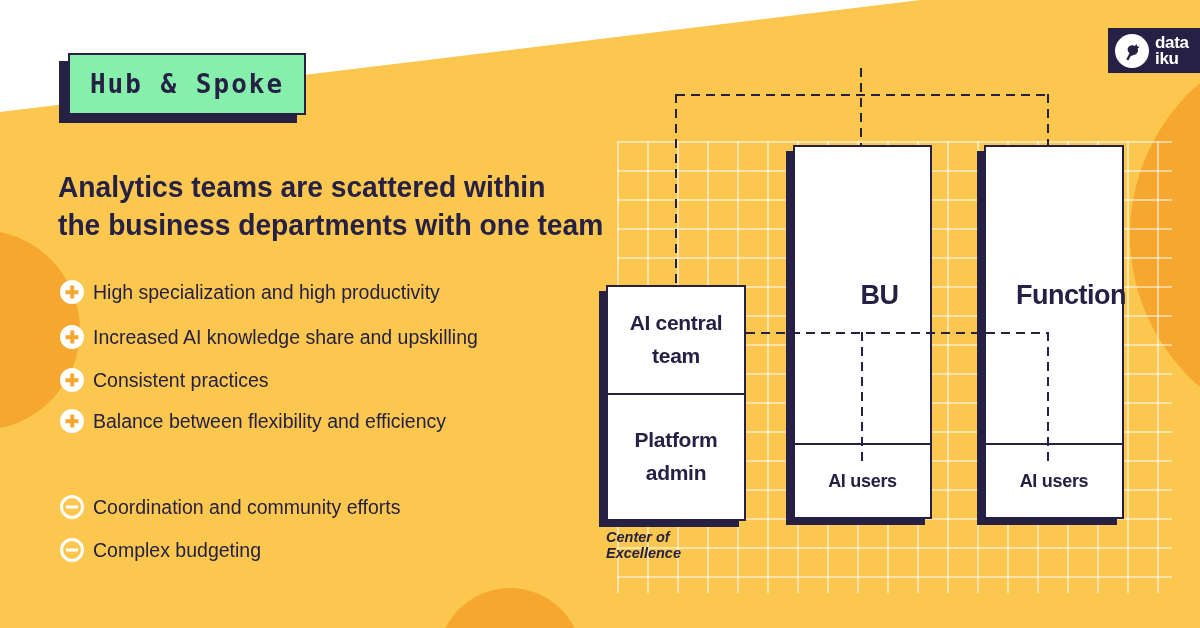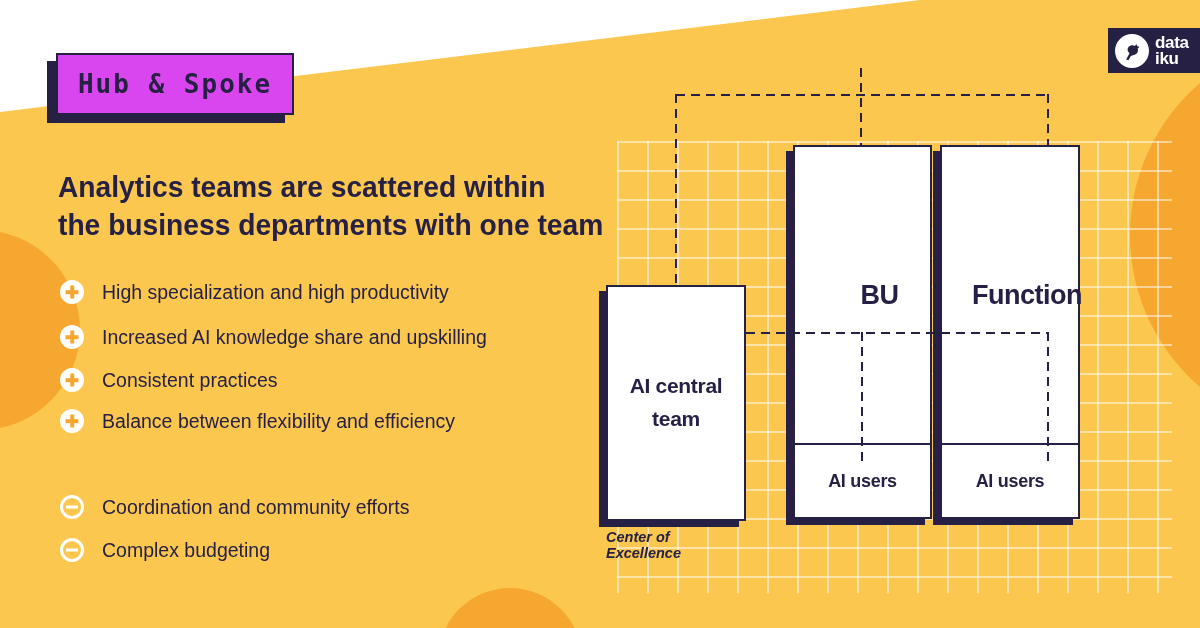--- a/index.html
+++ b/index.html
@@ -22,41 +22,41 @@
   #white-wedge{left:0;top:0;width:920px;height:112px;background:#fff;
     clip-path:polygon(0 0,100% 0,0 100%);z-index:2;}
 
   
   #grid-v{left:617px;top:141px;width:555px;height:452px;z-index:3;
     background:repeating-linear-gradient(to right,var(--grid) 0 2px,transparent 2px 30px);}
   #grid-h{left:617px;top:141px;width:555px;height:437px;z-index:3;
     background:repeating-linear-gradient(to bottom,var(--grid) 0 2px,transparent 2px 29px);}
 
   
-  #title-box{left:56px;top:53px;width:238px;height:62px;background:#d946ef;
+  #title-box{left:68px;top:53px;width:238px;height:62px;background:#86efac;
     border:2px solid var(--navy);box-shadow:-9px 8px 0 var(--navy);z-index:4;
     display:flex;align-items:center;justify-content:center;}
   #title-box span{font-family:"DejaVu Sans Mono",monospace;font-weight:700;
     font-size:26px;letter-spacing:2px;color:var(--navy);}
 
   
   #logo{left:1108px;top:28px;width:100px;height:45px;background:var(--navy);z-index:6;
     display:flex;align-items:center;}
   #logo .bird-disc{width:34px;height:34px;border-radius:50%;background:#fff;margin-left:7px;
     display:flex;align-items:center;justify-content:center;}
   #logo .logo-text{color:#fff;font-weight:700;font-size:17px;line-height:0.92;
     margin-left:6px;letter-spacing:-0.3px;}
 
   
   #heading{left:58px;top:168px;width:640px;z-index:4;font-weight:700;font-size:30px;
     line-height:1.25;transform:scaleX(.94);transform-origin:0 0;color:var(--navy);}
 
   
   .row{position:absolute;left:60px;height:24px;display:flex;align-items:center;z-index:4;}
-  .row .txt{margin-left:18px;font-size:19.5px;line-height:24px;color:var(--navy);}
+  .row .txt{margin-left:9px;font-size:19.5px;line-height:24px;color:var(--navy);}
   .plus{width:24px;height:24px;border-radius:50%;background:#fff;position:relative;flex:0 0 24px;}
   .plus::before,.plus::after{content:"";position:absolute;background:var(--orange);
     left:50%;top:50%;transform:translate(-50%,-50%);}
   .plus::before{width:13px;height:3.5px;}
   .plus::after{width:3.5px;height:13px;}
   .minus{width:24px;height:24px;border-radius:50%;border:3px solid #fff;position:relative;flex:0 0 24px;}
   .minus::before{content:"";position:absolute;background:#fff;width:12px;height:3px;
     left:50%;top:50%;transform:translate(-50%,-50%);}
 
   
@@ -65,21 +65,21 @@
   .org-top{flex:1;display:flex;align-items:center;justify-content:center;text-align:center;}
   .org-bottom{border-top:2px solid var(--navy);display:flex;align-items:center;
     justify-content:center;text-align:center;}
   .lbl-lg{font-weight:700;font-size:27px;letter-spacing:-0.5px;color:var(--navy);margin-left:34px;}
   .lbl-md{font-weight:700;font-size:21px;line-height:1.55;letter-spacing:-0.3px;color:var(--navy);width:100%;}
   .lbl-sm{font-weight:700;font-size:18px;letter-spacing:-0.3px;color:var(--navy);}
   #coe-box{left:606px;top:285px;width:140px;height:236px;}
   #coe-box .org-bottom{height:126px;}
   #bu-box{left:793px;top:145px;width:139px;height:374px;}
   #bu-box .org-bottom{height:74px;}
-  #fn-box{left:940px;top:145px;width:140px;height:374px;}
+  #fn-box{left:984px;top:145px;width:140px;height:374px;}
   #fn-box .org-bottom{height:74px;}
   #coe-caption{left:606px;top:529px;width:140px;text-align:left;z-index:4;
     font-style:italic;font-weight:700;font-size:14.5px;color:var(--navy);}
 
   
   .dash-h{position:absolute;height:2px;z-index:5;
     background:repeating-linear-gradient(to right,var(--navy) 0 9px,transparent 9px 15px);}
   .dash-v{position:absolute;width:2px;z-index:5;
     background:repeating-linear-gradient(to bottom,var(--navy) 0 9px,transparent 9px 15px);}
 </style>
@@ -139,20 +139,23 @@
   </div>
   <div class="row" style="top:538px">
     <span class="minus"></span>
     <span class="txt">Complex budgeting</span>
   </div>
 
   <div class="org-box" id="coe-box">
     <div class="org-top">
       <div class="lbl-md">AI central team</div>
     </div>
+    <div class="org-bottom">
+      <div class="lbl-md">Platform admin</div>
+    </div>
   </div>
   <div class="abs" id="coe-caption">Center of Excellence</div>
 
   <div class="org-box" id="bu-box">
     <div class="org-top">
       <div class="lbl-lg">BU</div>
     </div>
     <div class="org-bottom">
       <div class="lbl-sm">AI users</div>
     </div>

